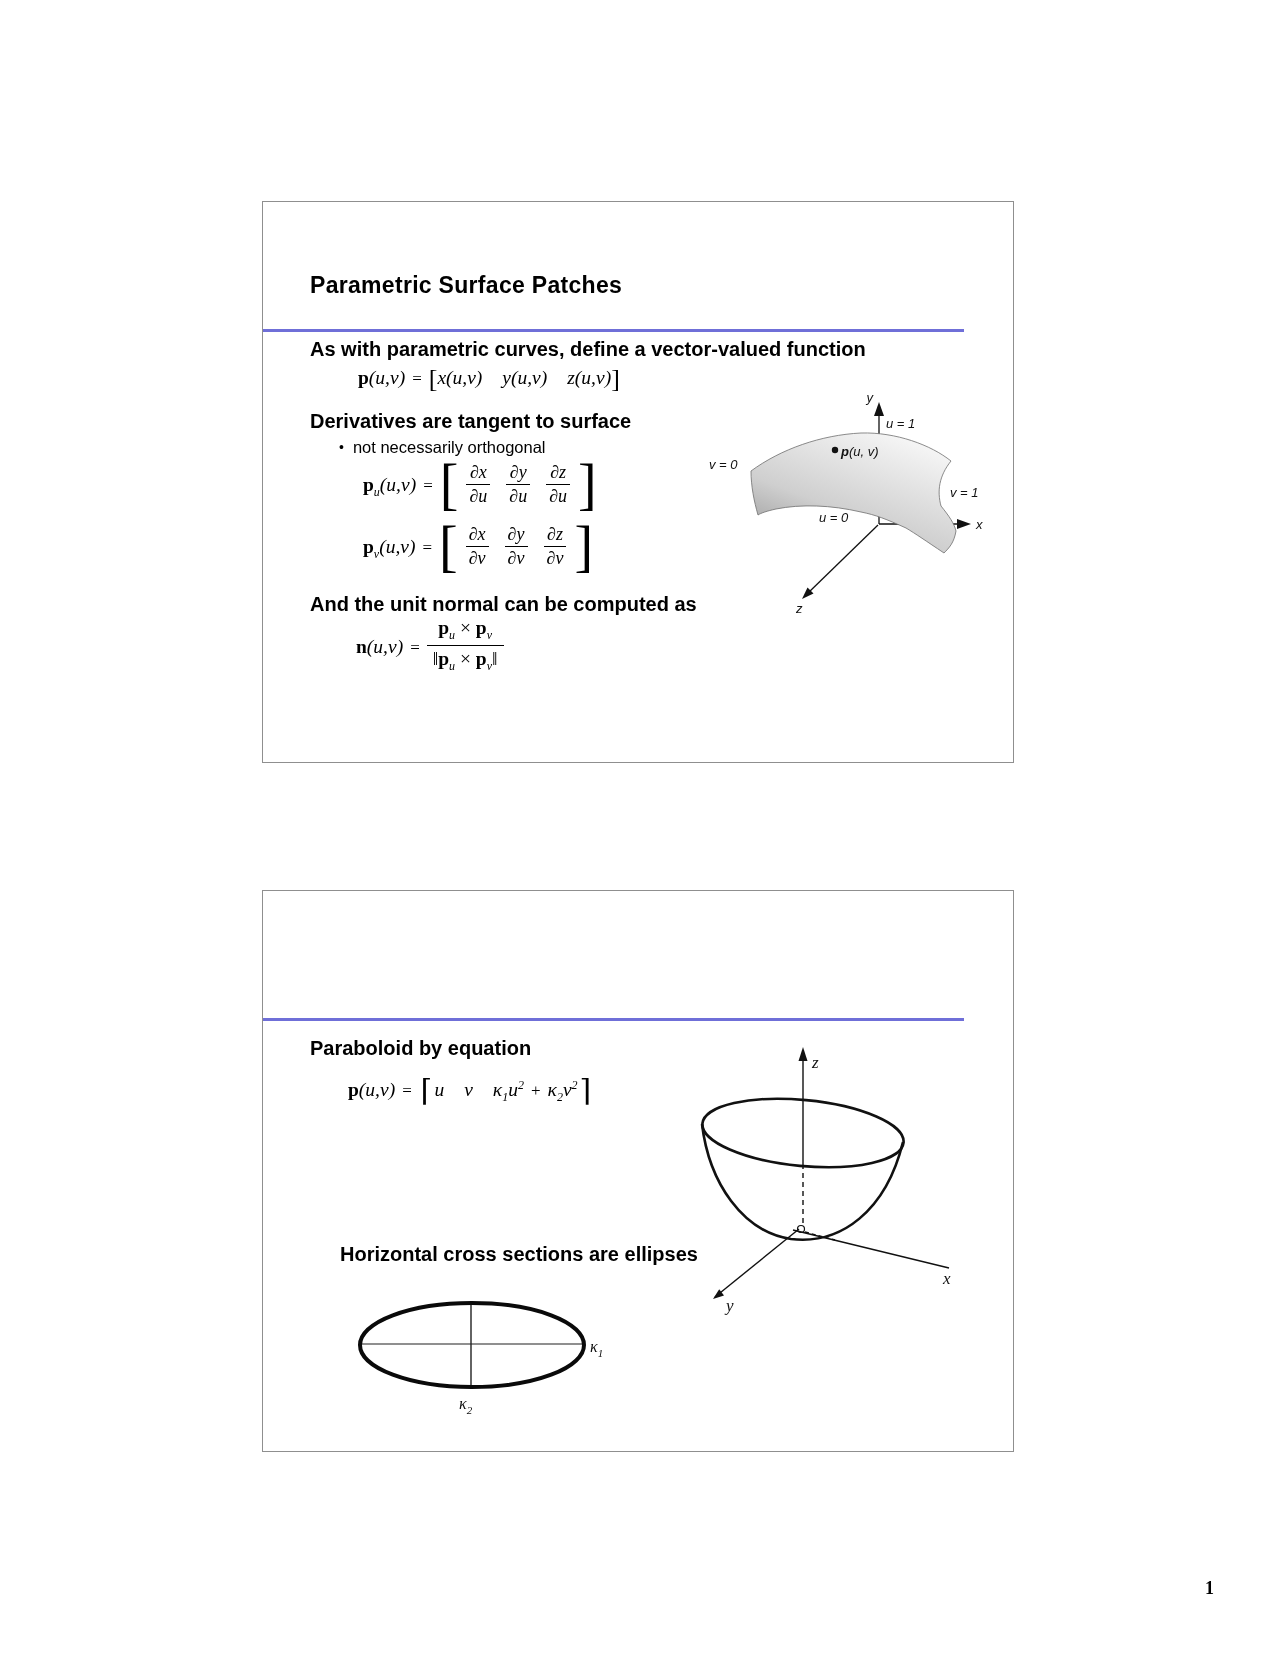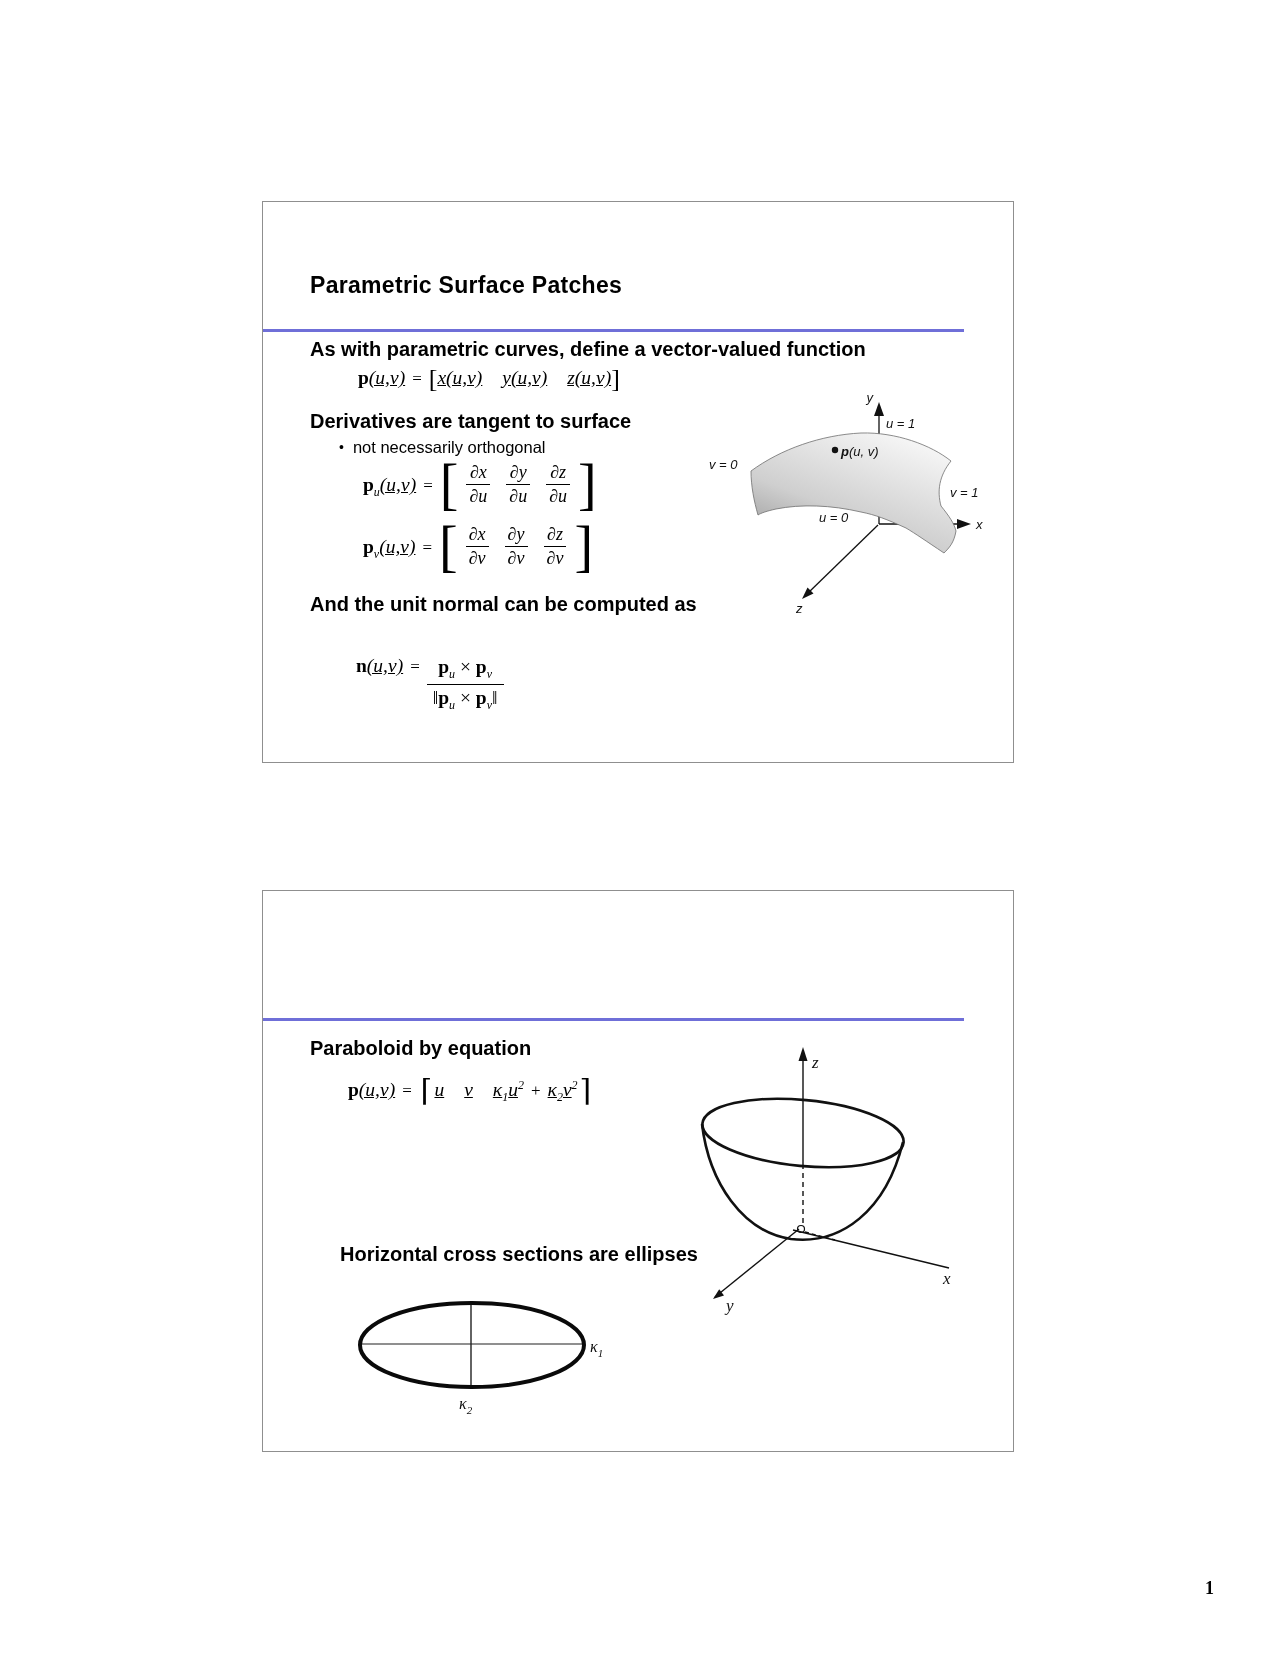--- a/index.html
+++ b/index.html
@@ -11,33 +11,33 @@
   .slide-title{position:absolute;left:47px;top:70px;margin:0;font-size:23px;font-weight:bold;
         letter-spacing:.3px;color:#000;white-space:nowrap;}
   .rule{position:absolute;left:0;top:127px;width:701px;height:3px;background:#6f6fd8;}
   .h{position:absolute;margin:0;font-size:20px;font-weight:bold;white-space:nowrap;}
   .bullet{position:absolute;font-size:16.5px;white-space:nowrap;}
   .bullet .mk{margin-right:9px;font-size:14px;vertical-align:1px;}
   .em{}
   .eq{position:absolute;font-family:"Liberation Serif","DejaVu Serif",serif;
       font-size:19.5px;white-space:nowrap;}
   .bser{font-weight:bold;font-style:normal;}
-  .iser{font-style:italic;text-decoration:underline;}
+  .iser{font-style:italic;}
   .rel{padding:0 7px;font-size:17px;}
   .brk{font-size:26px;font-weight:400;vertical-align:-3px;}
   .cbrk{font-size:30px;font-weight:400;vertical-align:-5px;padding:0 2px;}
   .sp{margin-right:20px;}
   sub.si{font-size:12px;font-style:italic;}
   sup.se{font-size:12px;font-style:italic;}
   .bigbrk{font-size:56px;font-weight:300;vertical-align:middle;line-height:0;position:relative;top:-3px;}
   .frac{display:inline-block;vertical-align:middle;text-align:center;margin:0 8px;position:relative;top:-2px;}
   .frac .num{display:block;font-size:18px;font-style:italic;padding:0 3px 1px;}
   .frac .den{display:block;font-size:18px;font-style:italic;border-top:1.4px solid #000;padding:1px 3px 0;}
   .vfrac{display:inline-block;vertical-align:middle;text-align:center;position:relative;top:-3px;}
-  .vfrac .vnum{display:block;padding:0 6px 2px;margin-top:39px;}
+  .vfrac .vnum{display:block;padding:0 6px 2px;}
   .vfrac .vden{display:block;border-top:1.4px solid #000;padding:2px 6px 0;}
   .flbl{font-style:italic;font-size:13px;font-family:"Liberation Sans",sans-serif;fill:#111;}
   .flbl-b{font-weight:bold;}
   .slbl{font-style:italic;font-size:17px;font-family:"Liberation Serif","DejaVu Serif",serif;fill:#111;}
   .klbl{font-style:italic;font-size:16px;font-family:"Liberation Serif","DejaVu Serif",serif;fill:#111;}
   .pagenum{position:absolute;left:1205px;top:1578px;font-family:"Liberation Serif",serif;
         font-size:18px;font-weight:bold;}
 </style>
 </head>
 <body>

